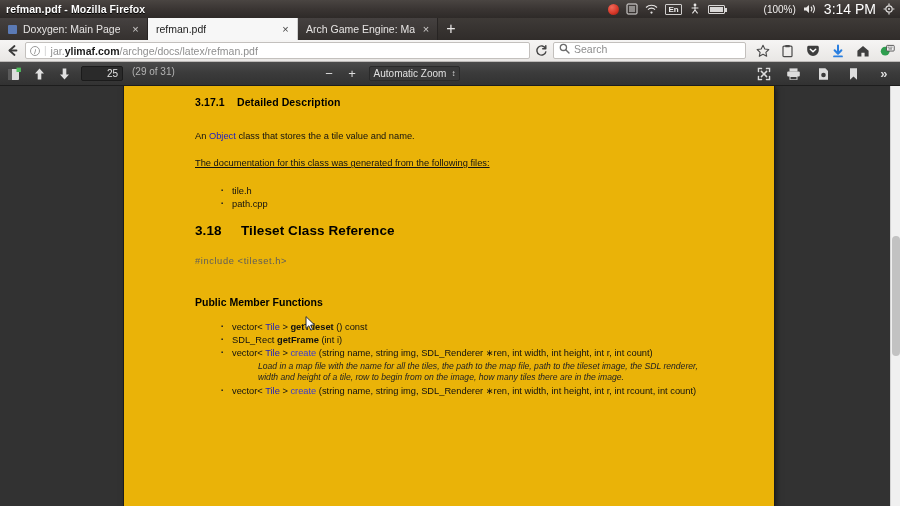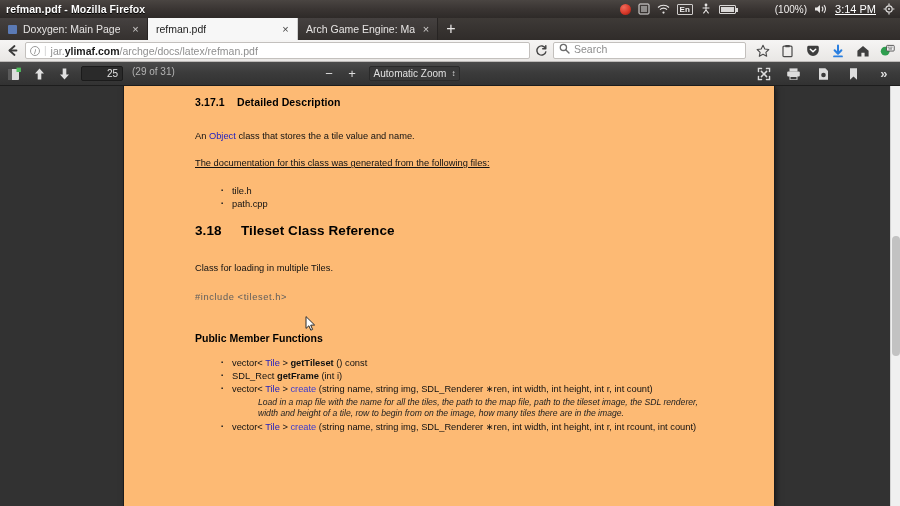--- a/index.html
+++ b/index.html
@@ -46,21 +46,21 @@
   }
   .batt-box {
     width: 17px; height: 9px; border: 1px solid #d8d6d5; border-radius: 1px;
     position: relative; display:flex; align-items:center;
   }
   .batt-box:after {
     content:""; position:absolute; right:-3px; top:2px; width:2px; height:4px; background:#d8d6d5;
   }
   .batt-fill { height: 5px; background:#d8d6d5; margin:0 1px; width: 13px; }
   .tray-txt { font-size: 10px; color: #f1efee; white-space: nowrap; margin-left: 32px; }
-  .clock { font-size: 11px; color: #ffffff; text-decoration: underline; }
+  .clock { font-size: 14px; color: #ffffff; }
 
   
   .tabstrip {
     position: absolute; top: 18px; left: 0; width: 900px; height: 22px;
     background: linear-gradient(to bottom, #3e3a37, #302c2a);
     display: flex; align-items: flex-end;
     z-index: 30;
   }
   .tab {
     height: 22px; display: flex; align-items: center;
@@ -158,21 +158,21 @@
 
   
   .viewer {
     position: absolute; top: 86px; left: 0; width: 900px; height: 420px;
     background: #323232;
     overflow: hidden;
     z-index: 10;
   }
   .page {
     position: absolute; left: 124px; top: 0; width: 650px; height: 420px;
-    background: #fdba74;
+    background: #eab308;
     box-shadow: 0 0 0 1px #1c1c1c, 2px 2px 6px rgba(0,0,0,.55);
     color: #000;
   }
   .pg-inner { padding: 10px 30px 0 71px; }
 
   .h3 {
     font-size: 10.5px; font-weight: bold; color: #000;
     margin-top: 0; letter-spacing: .1px;
   }
   .h3 .num { display: inline-block; width: 42px; }
@@ -450,21 +450,20 @@
 
         <ul class="bul" style="margin-top:16px; padding-left:26px;">
           <li>tile.h</li>
           <li>path.cpp</li>
         </ul>
 
         <div class="h2" style="margin-top:12px;">
           <span class="num">3.18</span><span>Tileset Class Reference</span>
         </div>
 
-        <div class="p" style="margin-top:24px;">Class for loading in multiple Tiles.</div>
 
         <div class="mono" style="margin-top:18px;">#include &lt;tileset.h&gt;</div>
 
         <div class="h2b" style="margin-top:30px;">Public Member Functions</div>
 
         <ul class="bul" style="margin-top:13px; padding-left:26px;">
           <li>
             <span>vector&lt; </span><span class="lnk">Tile</span><span> &gt; </span><span class="fn-name">getTileset</span><span> () const</span>
           </li>
           <li>

